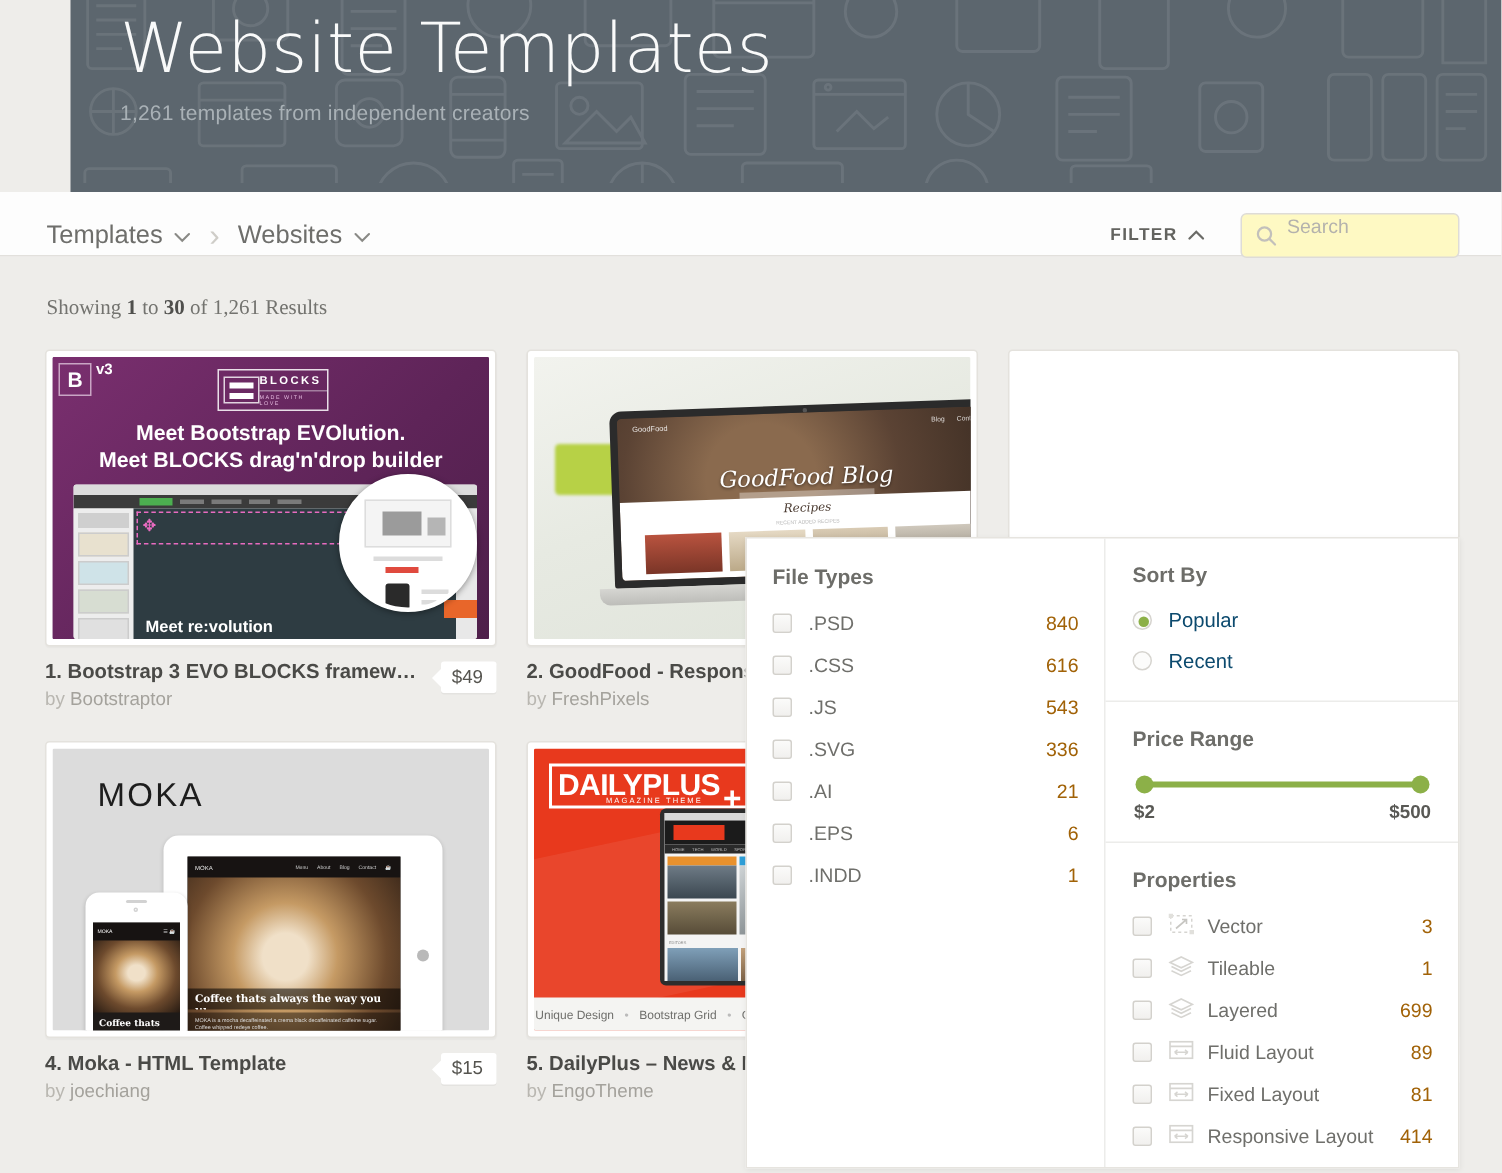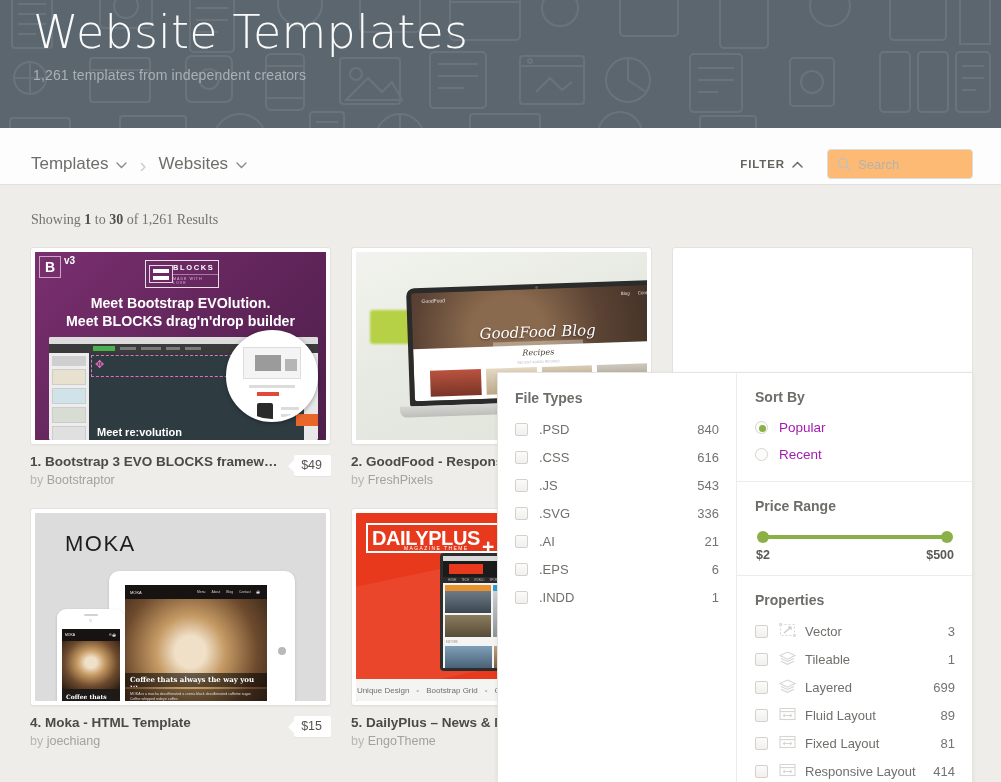--- a/index.html
+++ b/index.html
@@ -9,20 +9,21 @@
     background: #eeedea;
     overflow: hidden;
   }
 
   
   .hero {
     position: relative;
     height: 128px;
     background: #5c666e;
     overflow: hidden;
+    margin-left: 47px;
   }
   .hero-pattern {
     position: absolute; inset: 0;
     opacity: .085;
     pointer-events: none;
   }
   .hero-inner { position: relative; padding: 0 0 0 33px; }
   .hero-title {
     font-size: 46px;
     font-weight: 300;
@@ -36,21 +37,21 @@
   .hero-sub {
     margin-top: 12px;
     font-size: 14px;
     color: #a9b1b6;
     letter-spacing: .15px;
   }
 
   
   .navbar {
     position: relative;
-    height: 57px;
+    height: 43px;
     background: #fdfdfd;
     border-bottom: 1px solid #e2e0dc;
     display: flex;
     align-items: center;
     padding: 16px 28px 0 31px;
   }
   .crumbs { display: flex; align-items: center; }
   .crumb {
     display: flex; align-items: center;
     font-size: 17px;
@@ -78,23 +79,23 @@
     cursor: pointer;
     margin-right: 24px;
   }
   .filter-btn .chev { margin-left: 7px; }
   .search-box {
     position: relative;
     width: 146px;
     height: 30px;
     border: 1px solid #dedcd7;
     border-radius: 4px;
-    background: #fdba74;
+    background: #fef9c3;
     display: flex;
-    align-items: center;
+    align-items: flex-start;
     padding-left: 30px;
   }
   .search-box svg { position: absolute; left: 9px; top: 7px; }
   .search-box input {
     border: none; outline: none;
     font-size: 13px;
     color: #6b6b68;
     width: 100%;
     background: transparent;
     font-family: "Liberation Sans", sans-serif;
@@ -203,30 +204,30 @@
   }
   .cb {
     width: 13px; height: 13px;
     border: 1px solid #d3d1cc;
     background: linear-gradient(#fbfbfa,#f1f0ee);
     border-radius: 2px;
     flex: none;
     margin-right: 11px;
   }
   .frow .lbl { flex: 1; }
-  .frow .cnt { color: #737373; font-size: 13px; }
+  .frow .cnt { color: #a16207; font-size: 13px; }
   .picon { width: 17px; margin-right: 9px; flex: none; opacity: .75; }
 
   .sect { padding: 16px 17px 13px 18px; border-bottom: 1px solid #ececea; }
   .sect:last-child { border-bottom: none; }
   .radio-row {
     display: flex; align-items: center;
     height: 27px;
     font-size: 13.5px;
-    color: #a21caf;
+    color: #0c4a6e;
     cursor: pointer;
   }
   .radio {
     width: 13px; height: 13px;
     border: 1px solid #d6d4cf;
     border-radius: 50%;
     background: #fcfcfb;
     margin-right: 11px;
     flex: none;
     position: relative;

